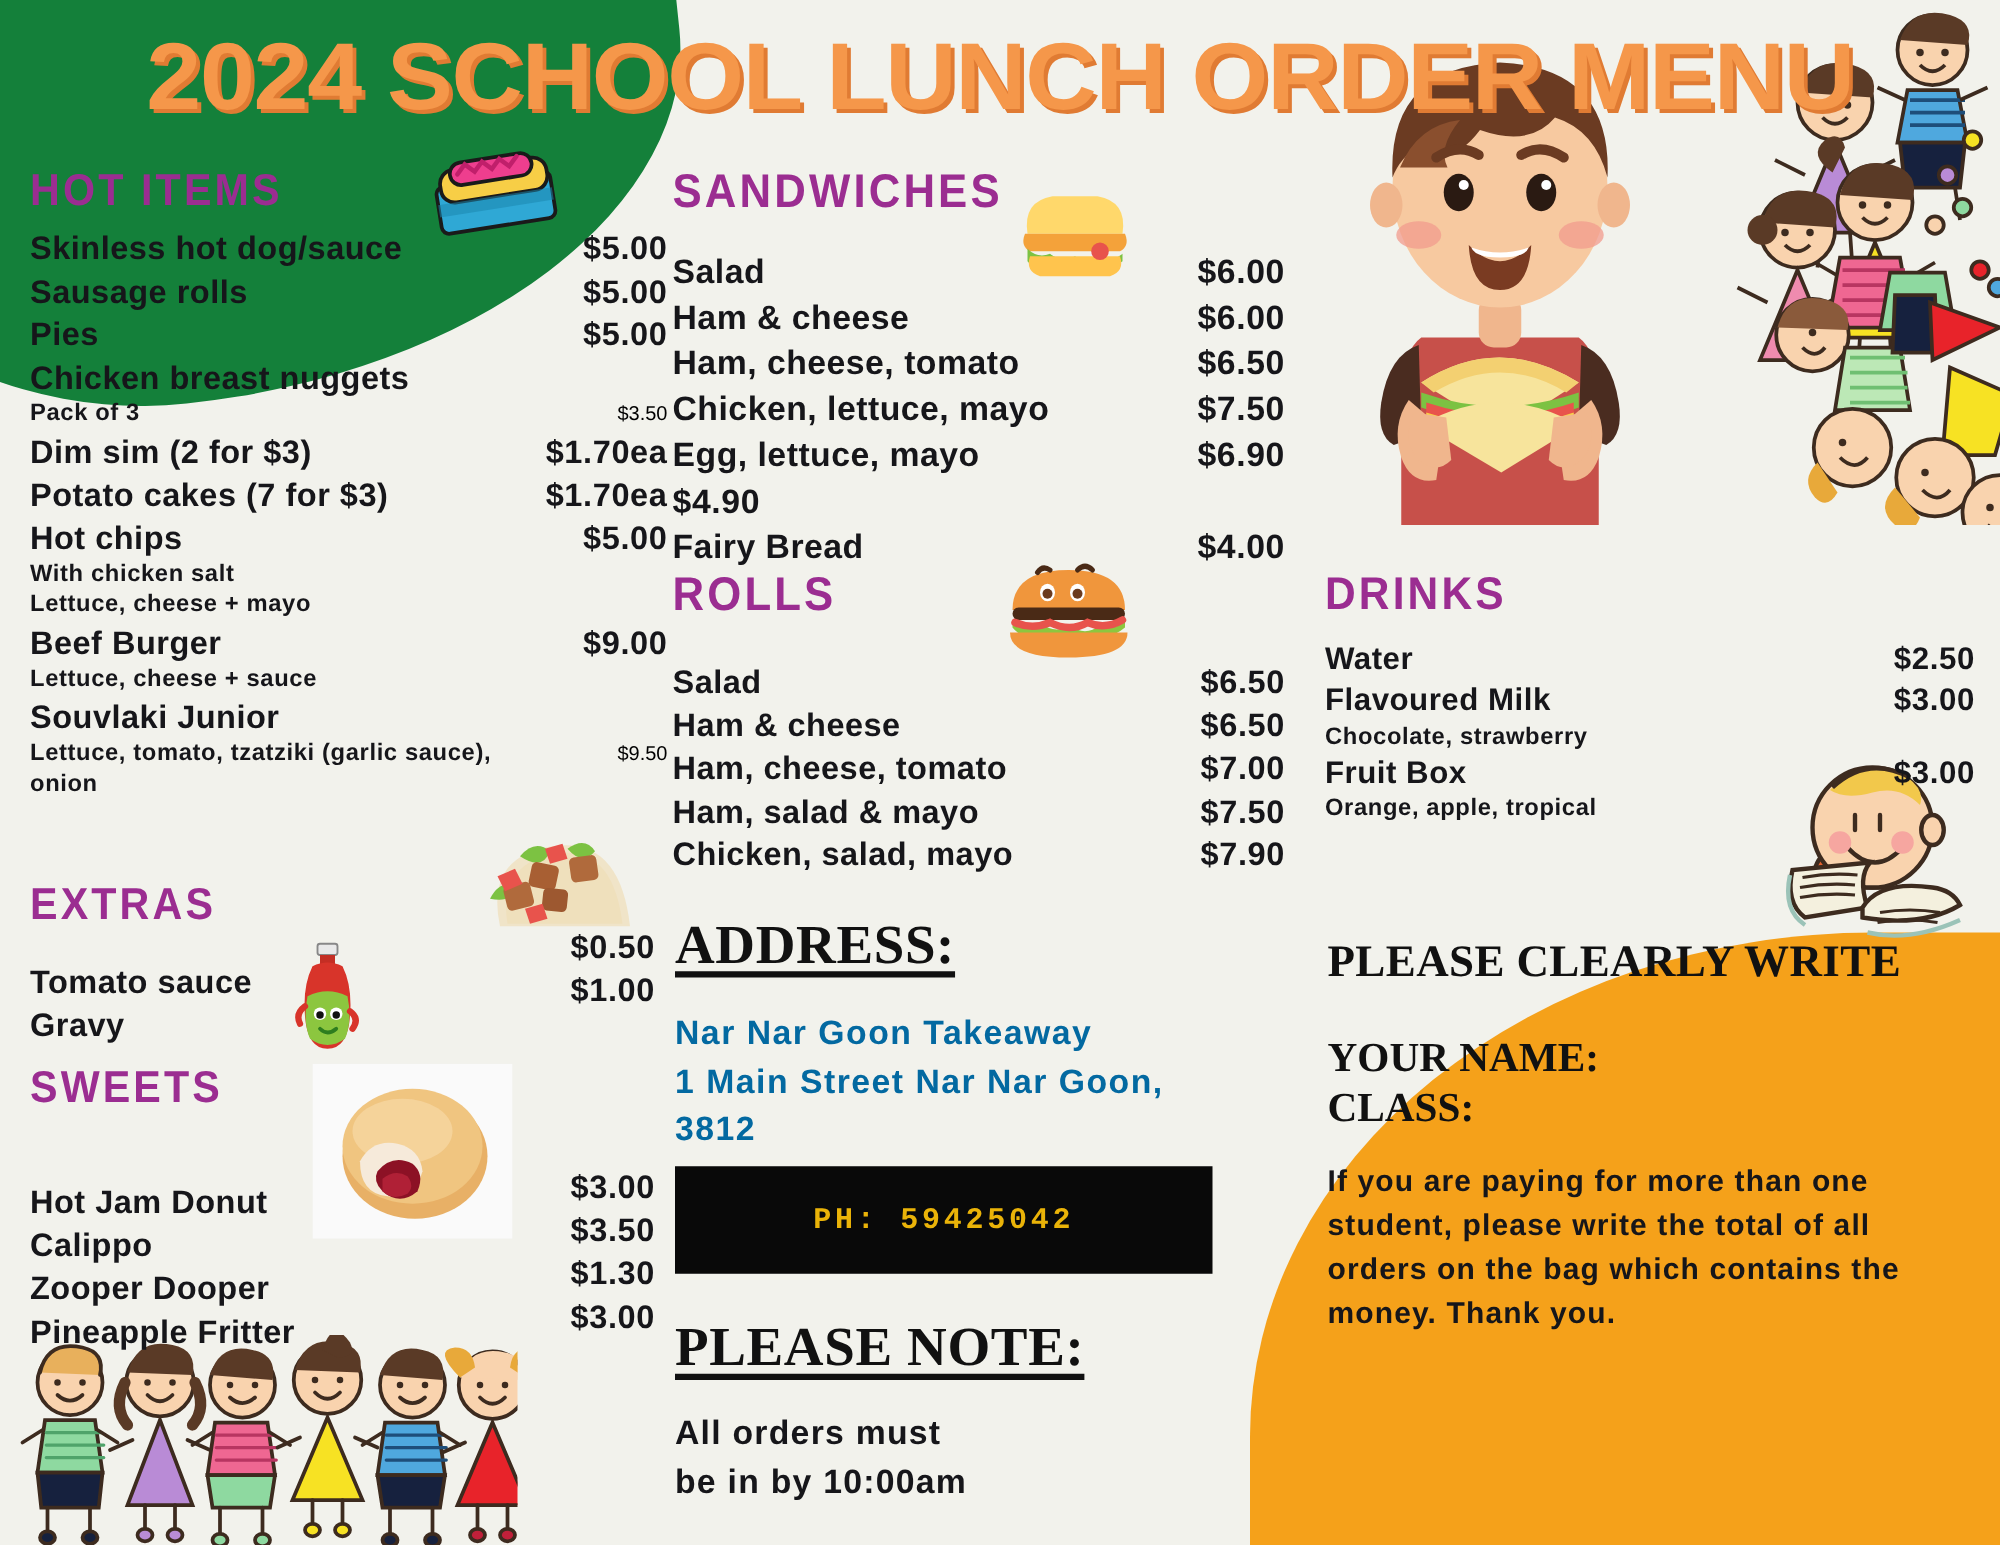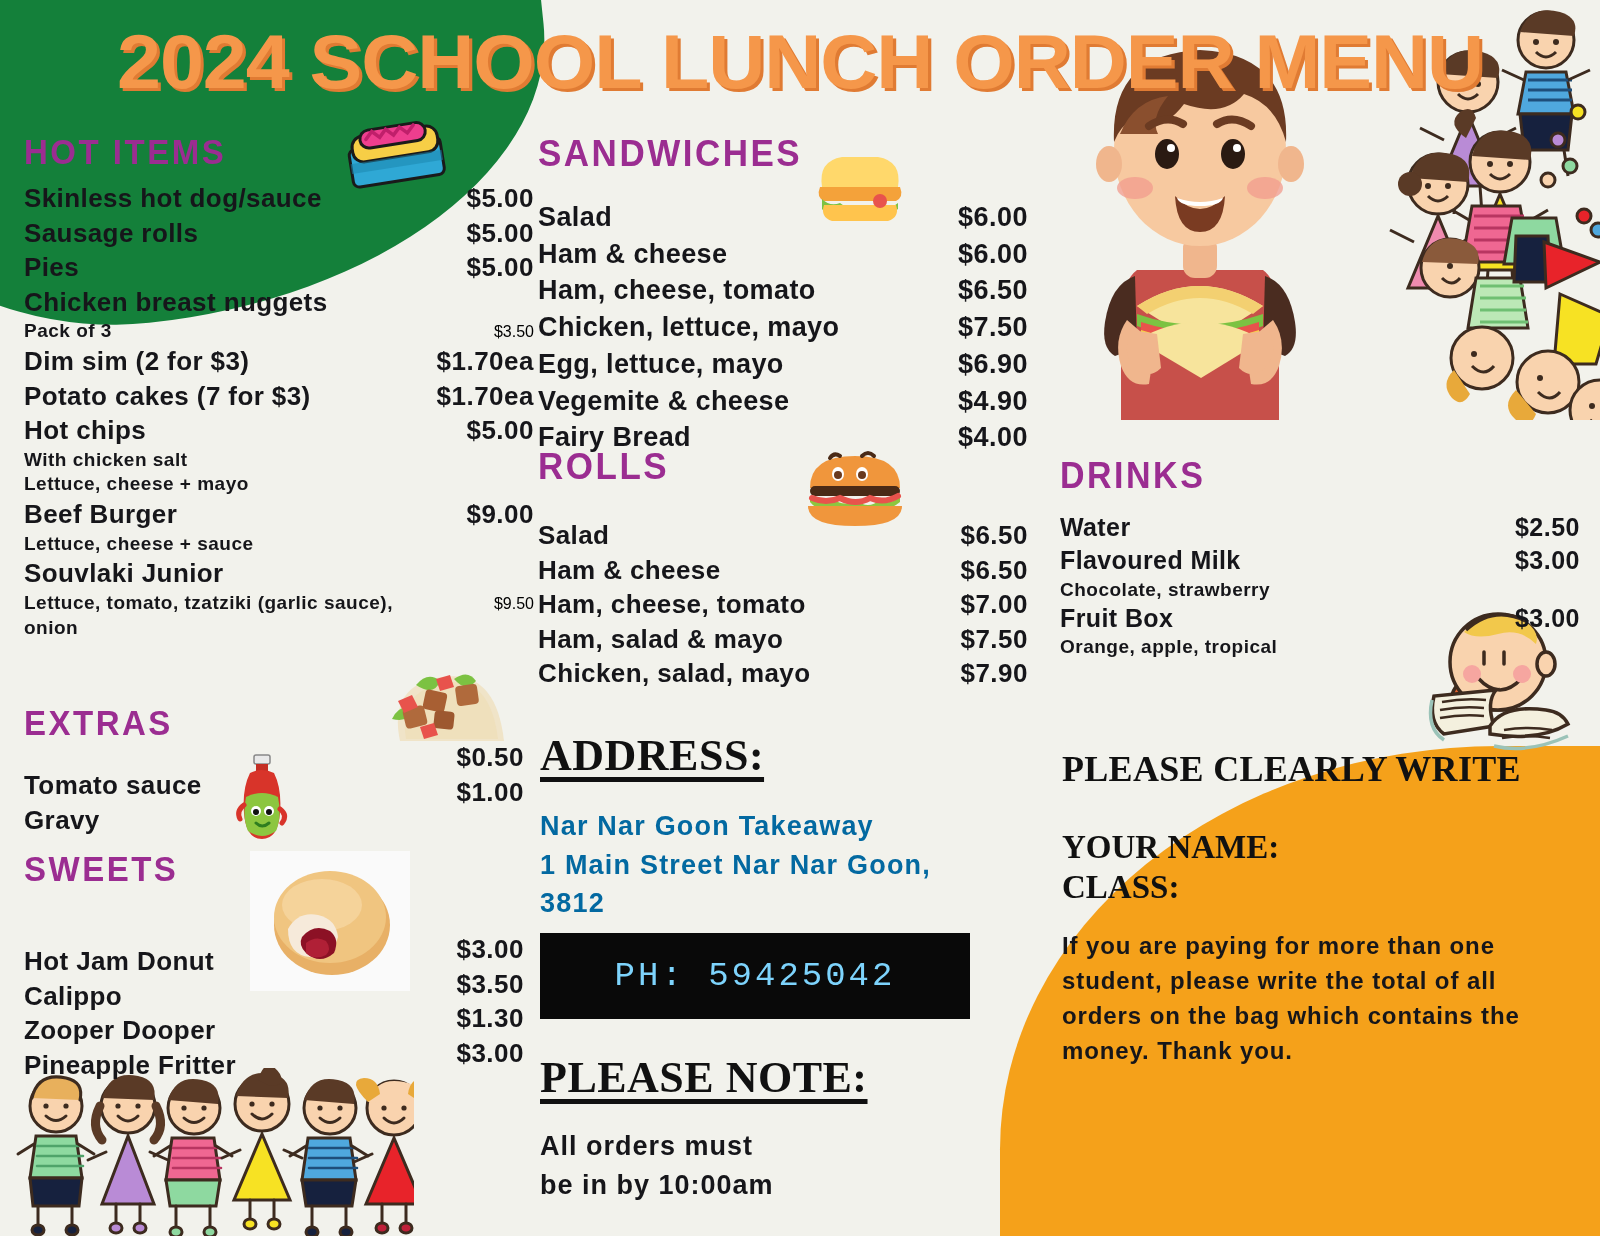--- a/index.html
+++ b/index.html
@@ -62,21 +62,21 @@
     font-family:"Liberation Serif", serif; font-weight:bold;
     font-size:44px; color:#111; text-decoration:underline;
     text-underline-offset:7px; text-decoration-thickness:5px;
     letter-spacing:.5px;
   }
   .addr-line { font-size:27px; font-weight:bold; letter-spacing:1.2px;
     line-height:1.43; color:#0369a1; }
   .ph-box { background:#090909; width:430px; height:86px; display:flex;
     align-items:center; justify-content:center; }
   .ph-txt { font-family:"Liberation Sans Narrow","Liberation Mono",monospace;
-    color:#7dd3fc; font-weight:normal; font-size:34px; letter-spacing:3px; }
+    color:#eab308; font-weight:bold; font-size:24px; letter-spacing:3px; }
   .note-line { font-size:27px; font-weight:bold; letter-spacing:1px;
     line-height:1.45; color:#16161a; }
 
   
   .rt-head { font-family:"Liberation Serif",serif; font-weight:bold;
     font-size:36px; color:#111; letter-spacing:.3px; }
   .rt-sub { font-family:"Liberation Serif",serif; font-weight:bold;
     font-size:33px; color:#111; line-height:1.2; }
   .rt-body { font-size:24px; font-weight:bold; letter-spacing:.9px;
     line-height:1.45; color:#16161a; }
@@ -552,30 +552,29 @@
       </div>
     <div class="row">
         <span class="nm">Chicken, lettuce, mayo</span>
         <span class="pr">$7.50</span>
       </div>
     <div class="row">
         <span class="nm">Egg, lettuce, mayo</span>
         <span class="pr">$6.90</span>
       </div>
     <div class="row">
-        <span class="nm">Vegemite &amp; cheese</span>
         <span class="pr">$4.90</span>
       </div>
     <div class="row">
         <span class="nm">Fairy Bread</span>
         <span class="pr">$4.00</span>
       </div>
   </div>
 
-  <div class="col" style="left:538px; top:448px; width:490px;">
+  <div class="col" style="left:538px; top:458px; width:490px;">
     <div class="sec-head" style="font-size:35px;">ROLLS</div>
     <div style="height:22px"></div>
     <div class="row">
         <span class="nm">Salad</span>
         <span class="pr">$6.50</span>
       </div>
     <div class="row">
         <span class="nm">Ham &amp; cheese</span>
         <span class="pr">$6.50</span>
       </div>

